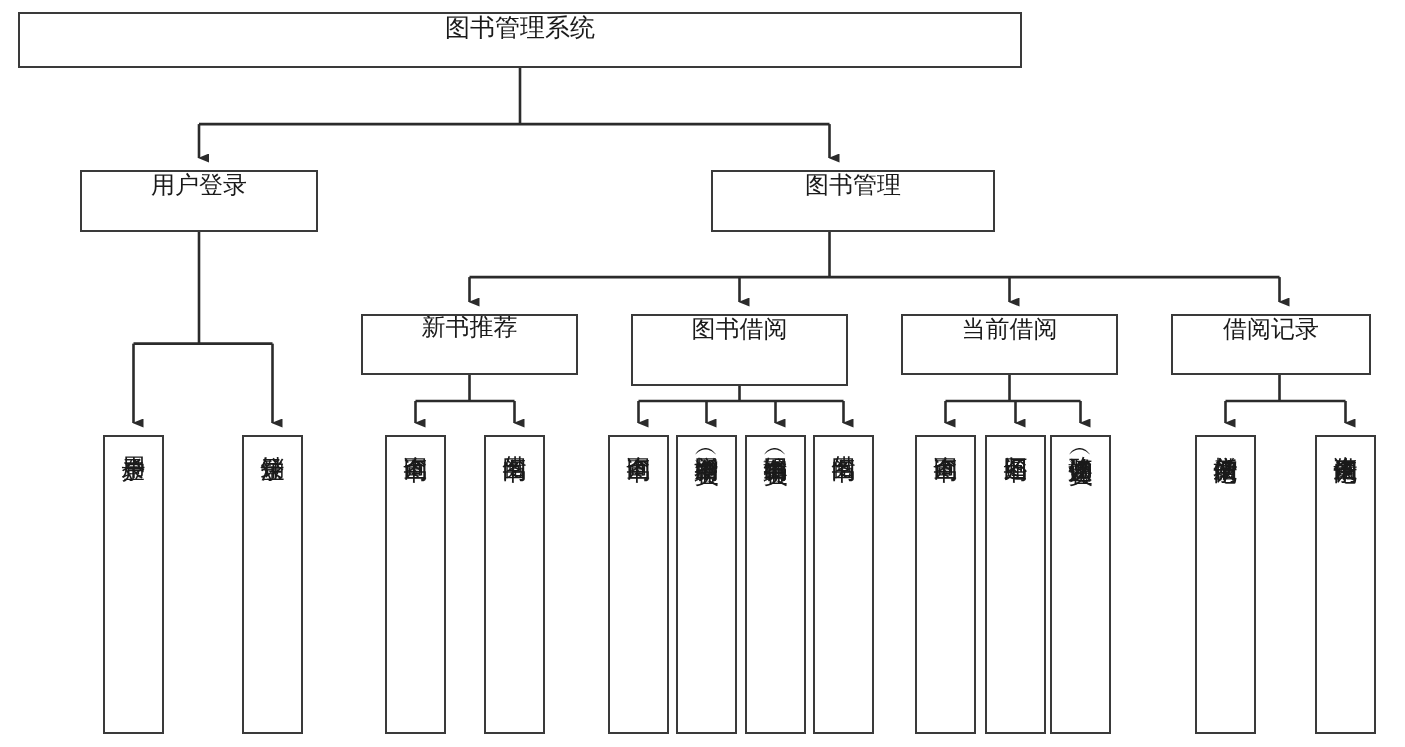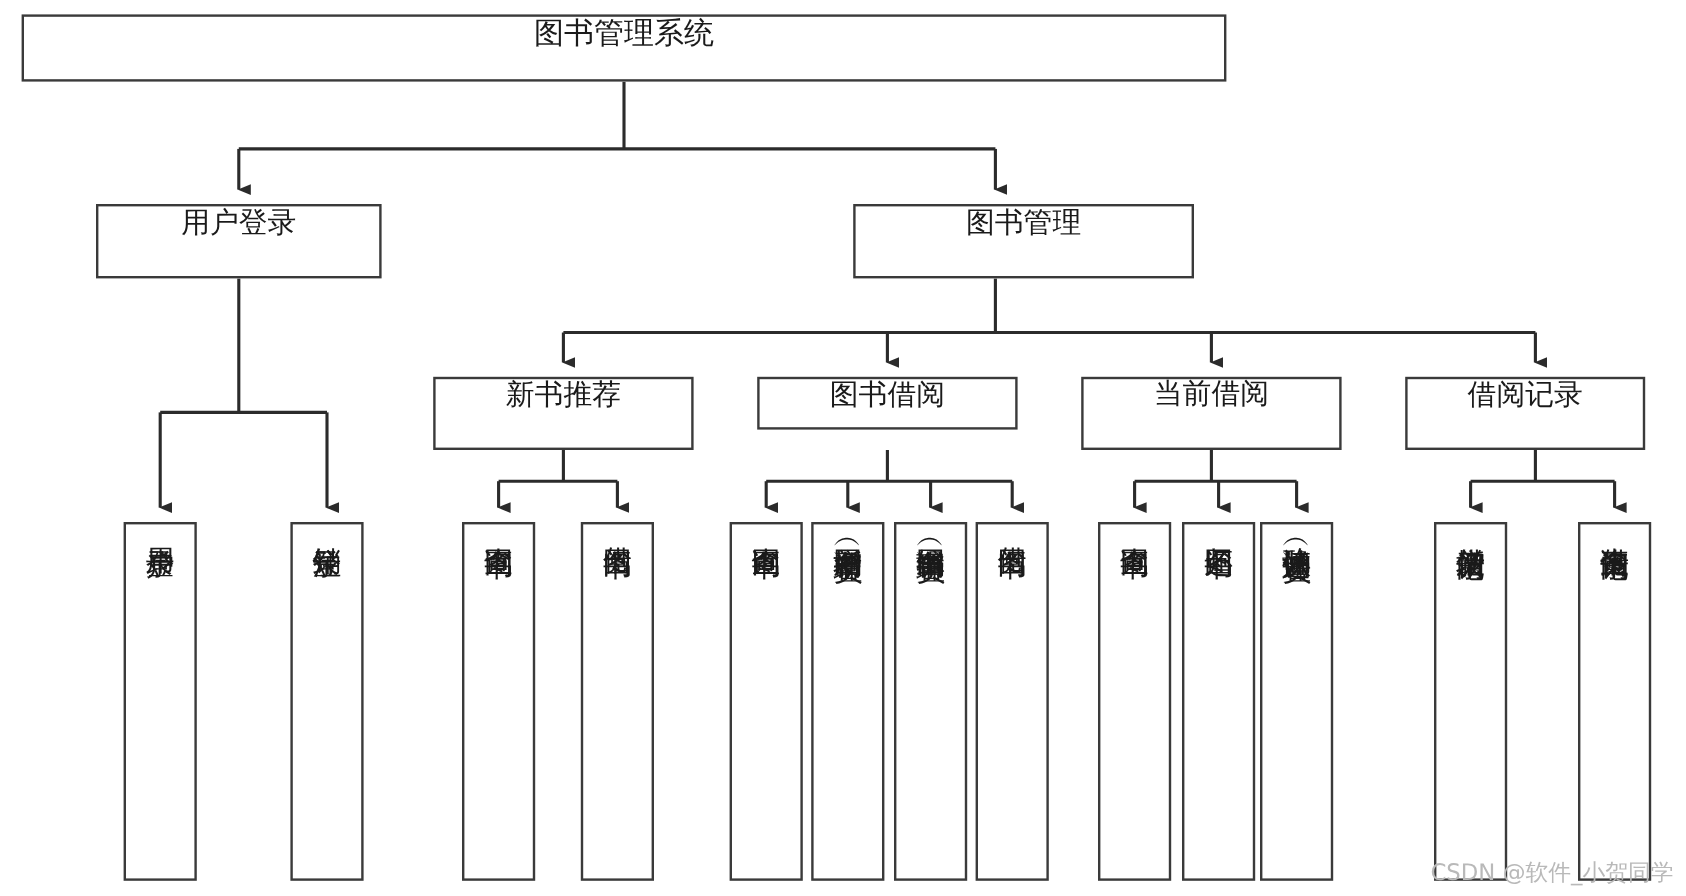--- a/index.html
+++ b/index.html
@@ -110,27 +110,27 @@
   <div id="node-layer">
       <div class="node-box level-root" style="left: 18px; top: 12px; width: 1004px; height: 56px;">
         <span class="node-label">图书管理系统</span>
       </div>
       <div class="node-box level-2" style="left: 80px; top: 170px; width: 238px; height: 62px;">
         <span class="node-label">用户登录</span>
       </div>
       <div class="node-box level-2" style="left: 711px; top: 170px; width: 284px; height: 62px;">
         <span class="node-label">图书管理</span>
       </div>
-      <div class="node-box level-3" style="left: 361px; top: 314px; width: 217px; height: 61px;">
+      <div class="node-box level-3" style="left: 361px; top: 314px; width: 217px; height: 61px; font-family: Liberation Mono, monospace;">
         <span class="node-label">新书推荐</span>
       </div>
-      <div class="node-box level-3" style="left: 631px; top: 314px; width: 217px; height: 44px;">
+      <div class="node-box level-3" style="left: 631px; top: 314px; width: 217px; height: 72px;">
         <span class="node-label">图书借阅</span>
       </div>
-      <div class="node-box level-3" style="left: 901px; top: 314px; width: 217px; height: 61px; font-family: Liberation Serif, serif;">
+      <div class="node-box level-3" style="left: 901px; top: 314px; width: 217px; height: 61px;">
         <span class="node-label">当前借阅</span>
       </div>
       <div class="node-box level-3" style="left: 1171px; top: 314px; width: 200px; height: 61px;">
         <span class="node-label">借阅记录</span>
       </div>
       <div class="node-box level-leaf" style="left: 103px; top: 435px; width: 61px; height: 299px;">
         <span class="node-label">用户登录</span>
       </div>
       <div class="node-box level-leaf" style="left: 242px; top: 435px; width: 61px; height: 299px;">
         <span class="node-label">注销登录</span>
@@ -163,15 +163,14 @@
         <span class="node-label">确认归还（管理员）</span>
       </div>
       <div class="node-box level-leaf" style="left: 1195px; top: 435px; width: 61px; height: 299px;">
         <span class="node-label">新增借阅记录</span>
       </div>
       <div class="node-box level-leaf" style="left: 1315px; top: 435px; width: 61px; height: 299px;">
         <span class="node-label">查询借阅记录</span>
       </div>
     </div>
 
-  <div class="watermark" style="left:1192px; top:714px;">CSDN @软件_小贺同学</div>
 
 </div>
 
 </body></html>

